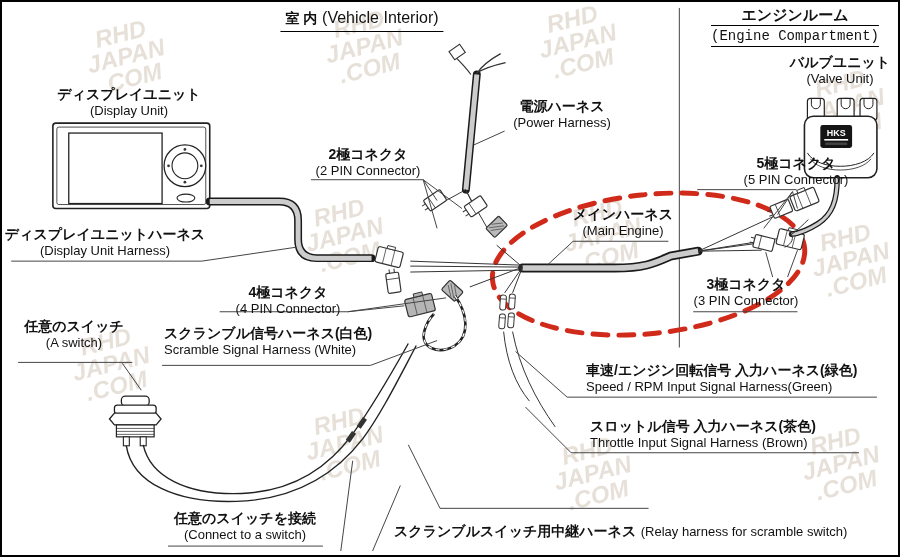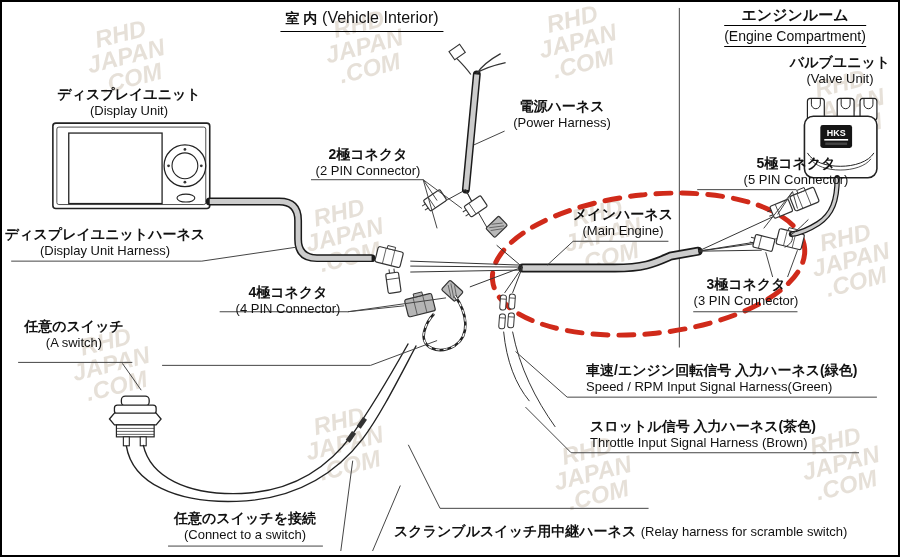--- a/index.html
+++ b/index.html
@@ -255,21 +255,21 @@
     <path d="M340,553 L352,462 M372,553 L400,487"></path>
     <path d="M166,548 L322,548"></path>
   </g>
 </svg>
 
 <div class="lbl centered hdr inline" style="left:360px;top:6px;">
   <span class="jp">室 内</span> <span class="en">(Vehicle Interior)</span>
 </div>
 <div class="lbl centered hdr2" style="left:793px;top:4px;">
   <span class="jp" style="display:block;">エンジンルーム</span>
-  <span class="en" style="display:block;margin-top:2px;">(Engine Compartment)</span>
+  <span class="en" style="display:block;margin-top:2px;font-family:Liberation Mono, monospace;">(Engine Compartment)</span>
 </div>
 
 <div class="lbl centered" style="left:127px;top:84px;">
   <span class="jp">ディスプレイユニット</span>
       <span class="en">(Display Unit)</span>
 </div>
 <div class="lbl centered" style="left:103px;top:224px;">
   <span class="jp">ディスプレイユニットハーネス</span>
       <span class="en">(Display Unit Harness)</span>
 </div>
@@ -294,20 +294,24 @@
       <span class="en">(5 PIN Connector)</span>
 </div>
 <div class="lbl centered" style="left:744px;top:274px;">
   <span class="jp">3極コネクタ</span>
       <span class="en">(3 PIN Connector)</span>
 </div>
 <div class="lbl centered" style="left:286px;top:282px;">
   <span class="jp">4極コネクタ</span>
       <span class="en">(4 PIN Connector)</span>
 </div>
+<div class="lbl left" style="left:162px;top:323px;">
+  <span class="jp">スクランブル信号ハーネス(白色)</span>
+      <span class="en">Scramble Signal Harness (White)</span>
+</div>
 <div class="lbl centered" style="left:72px;top:316px;">
   <span class="jp">任意のスイッチ</span>
       <span class="en">(A switch)</span>
 </div>
 <div class="lbl left" style="left:584px;top:360px;">
   <span class="jp">車速/エンジン回転信号 入力ハーネス(緑色)</span>
       <span class="en">Speed / RPM Input Signal Harness(Green)</span>
 </div>
 <div class="lbl left" style="left:588px;top:416px;">
   <span class="jp">スロットル信号 入力ハーネス(茶色)</span>

